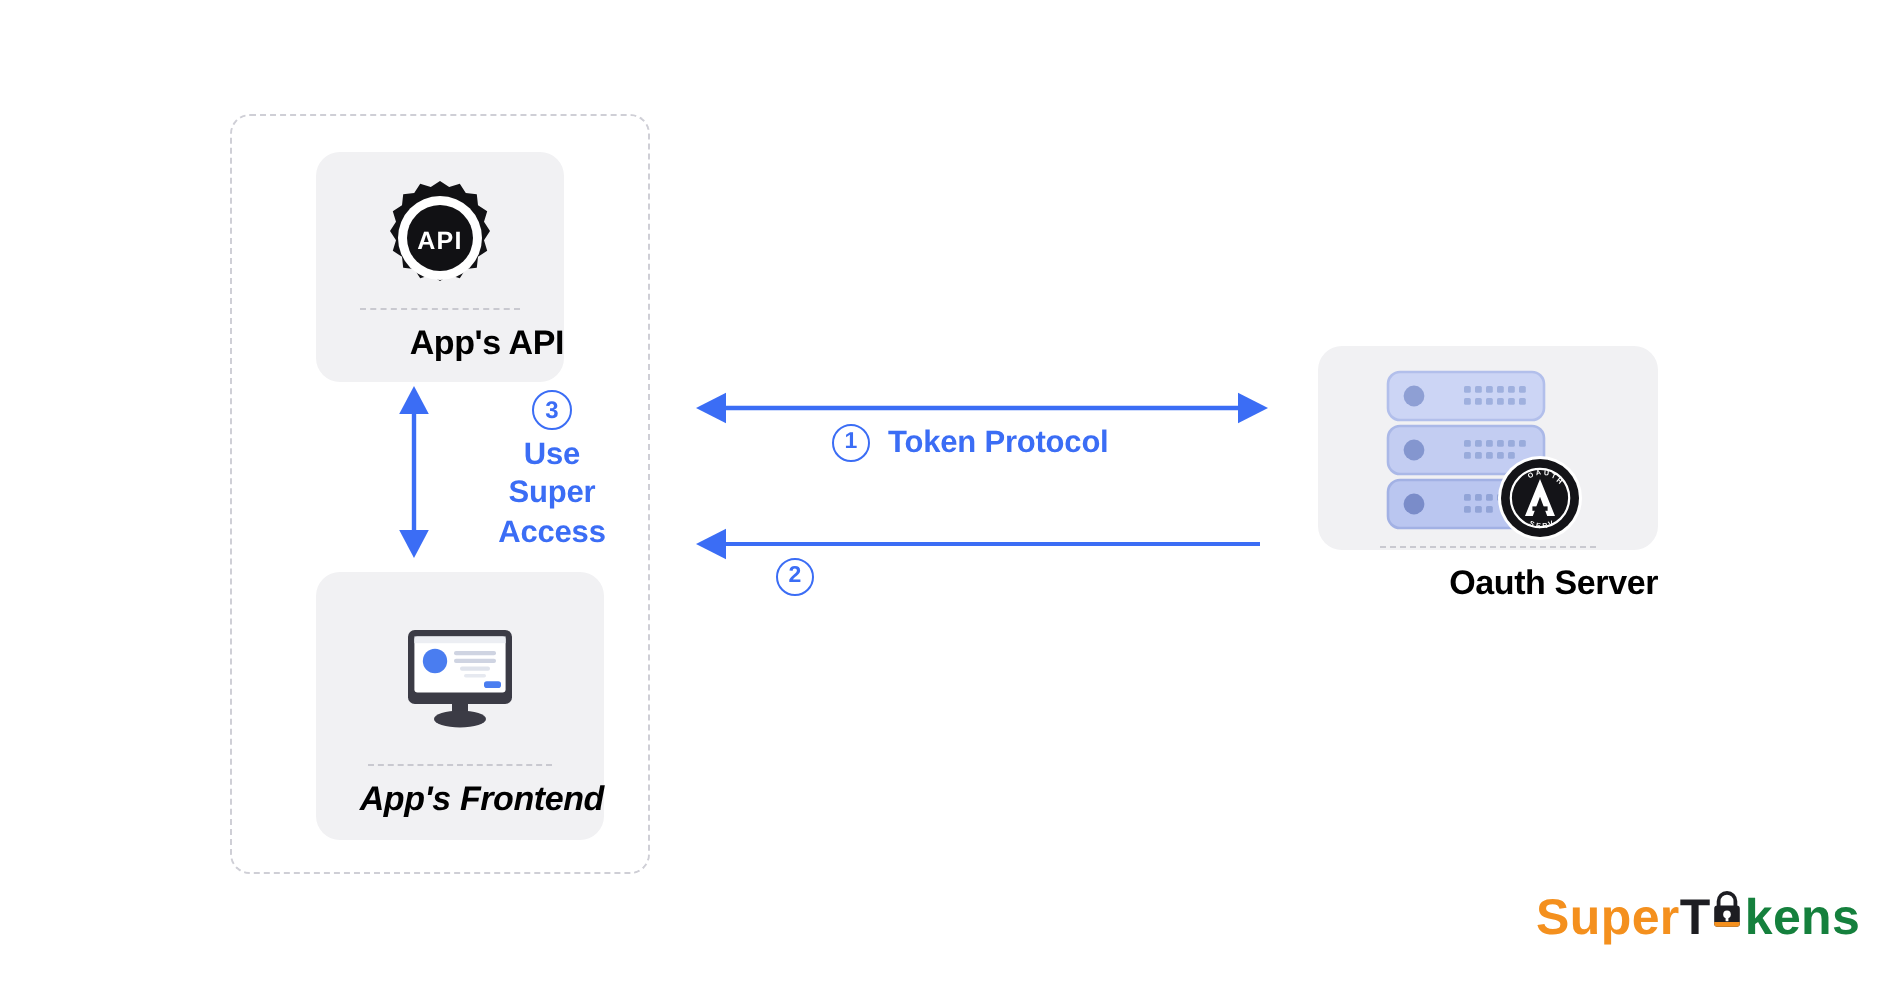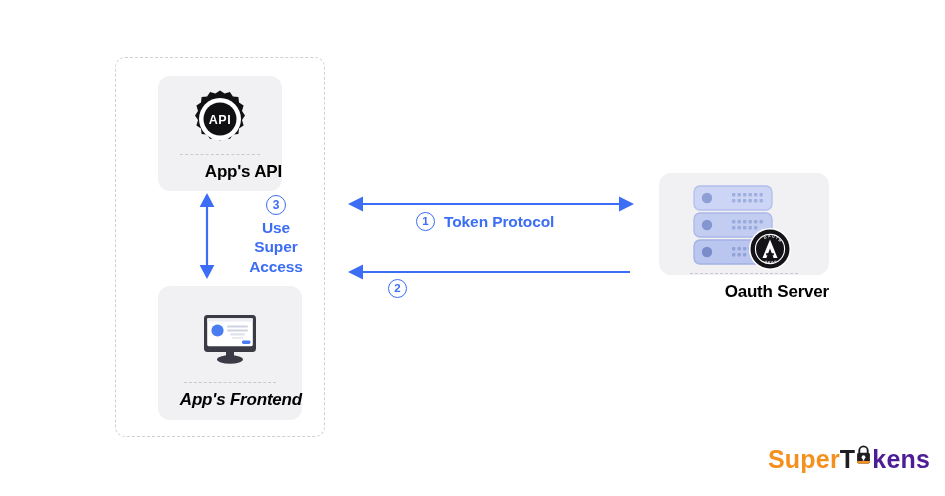--- a/index.html
+++ b/index.html
@@ -174,21 +174,21 @@
     left: 768px;
     top: 445px;
     display: flex;
     align-items: flex-start;
     font-size: 25px;
     font-weight: bold;
     letter-spacing: 0.2px;
   }
   .logo-super { color: #f4901e; }
   .logo-tok   { color: #1d1d22; }
-  .logo-ens   { color: #4c1d95; }
+  .logo-ens   { color: #15803d; }
   .logo-lock  { position: relative; display: inline-block; width: 17px; height: 22px; }
   .logo-lock svg { position: absolute; left: 0; bottom: 1px; }
 </style>
 </head>
 <body>
 
 <div id="canvas">
 
   <div class="app-boundary"></div>
 

